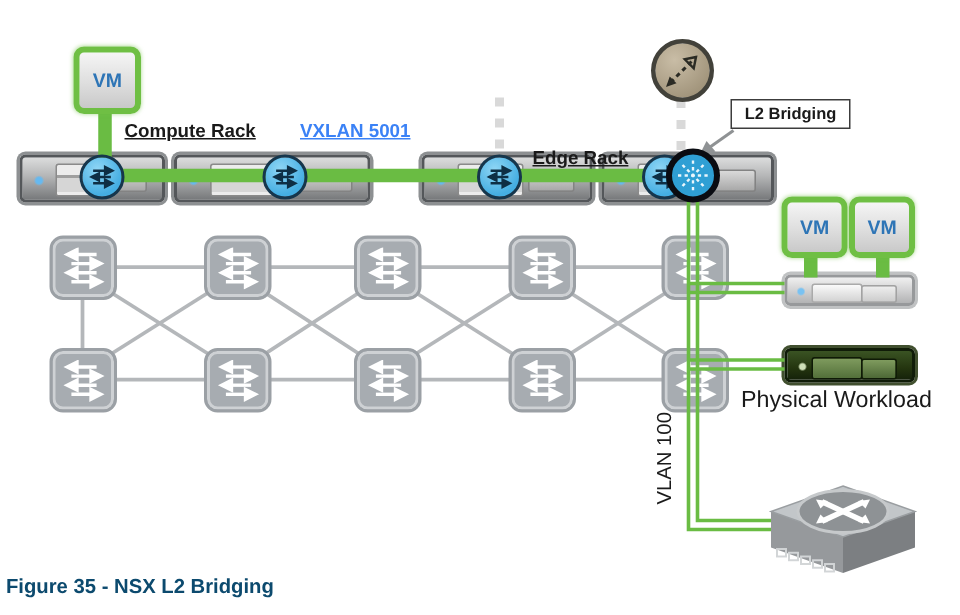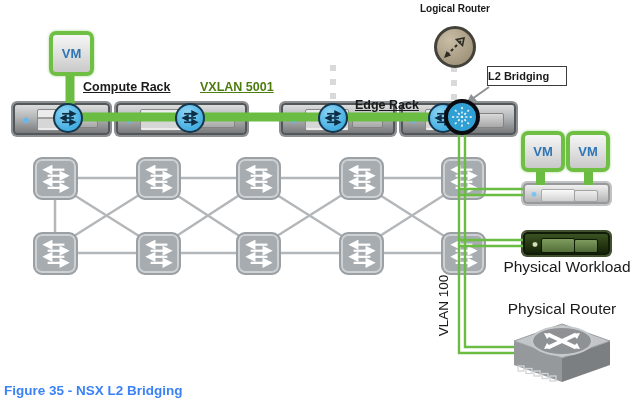--- a/index.html
+++ b/index.html
@@ -59,28 +59,28 @@
   .vm-stem{position:absolute;width:9px;background:#6abc43;z-index:3;}
 
   
   .lr-circle{position:absolute;left:434px;top:26px;width:42px;height:42px;border-radius:50%;
       border:3px solid #42413a;background:radial-gradient(circle at 35% 30%,#c9bda6,#a2957c 75%);
       display:flex;align-items:center;justify-content:center;z-index:4;}
 
   
   .lbl{position:absolute;color:#1a1a1a;white-space:nowrap;z-index:5;}
   .b12{font-weight:bold;font-size:12.5px;text-decoration:underline;}
-  .green-text{color:#4d7c0f;}
+  .green-text{color:#3b82f6;}
   .lr-label{left:393px;top:3px;width:124px;text-align:center;font-weight:bold;font-size:10px;line-height:12px;}
   .l2-box{left:487px;top:66px;width:80px;height:20px;border:1px solid #3c3c3c;background:#fff;
-      text-align:left;line-height:18px;font-weight:bold;font-size:11px;}
-  .big-lbl{font-size:15.5px;font-weight:500;text-align:center;}
+      text-align:center;line-height:18px;font-weight:bold;font-size:11px;}
+  .big-lbl{font-size:15.5px;font-weight:500;}
   .vlan-lbl{left:407px;top:298px;width:72px;text-align:center;font-size:13.5px;
       transform:rotate(-90deg);}
-  .caption{left:4px;top:383px;font-weight:bold;font-size:13.5px;color:#3b82f6;}
+  .caption{left:4px;top:383px;font-weight:bold;font-size:13.5px;color:#0c4a6e;}
 
   .lines{position:absolute;left:0;top:0;z-index:1;pointer-events:none;}
   .lines-top{z-index:3;}
   .node-svg{position:absolute;z-index:4;}
 </style>
 </head>
 <body>
 
 <div id="stage">
 
@@ -278,25 +278,23 @@
         <rect x="32" y="51.5" width="6" height="5"></rect>
       <rect x="40" y="54" width="6" height="5"></rect>
     </g>
   </svg>
 
   <div class="lbl b12" style="left:83px;top:80px">Compute Rack</div>
   <div class="lbl b12 green-text" style="left:200px;top:80px">VXLAN 5001</div>
   <div class="lbl b12" style="left:355px;top:98px">Edge Rack</div>
 
   <div class="lbl lr-label">
-    <div>Logical Router</div>
   </div>
 
   <div class="lbl l2-box">L2 Bridging</div>
 
   <div class="lbl vlan-lbl">VLAN 100</div>
 
   <div class="lbl big-lbl" style="left:494px;top:258px;width:146px">Physical Workload</div>
-  <div class="lbl big-lbl" style="left:492px;top:300px;width:140px">Physical Router</div>
 
   <div class="lbl caption">Figure 35 - NSX L2 Bridging</div>
 
 </div>
 
 </body></html>

